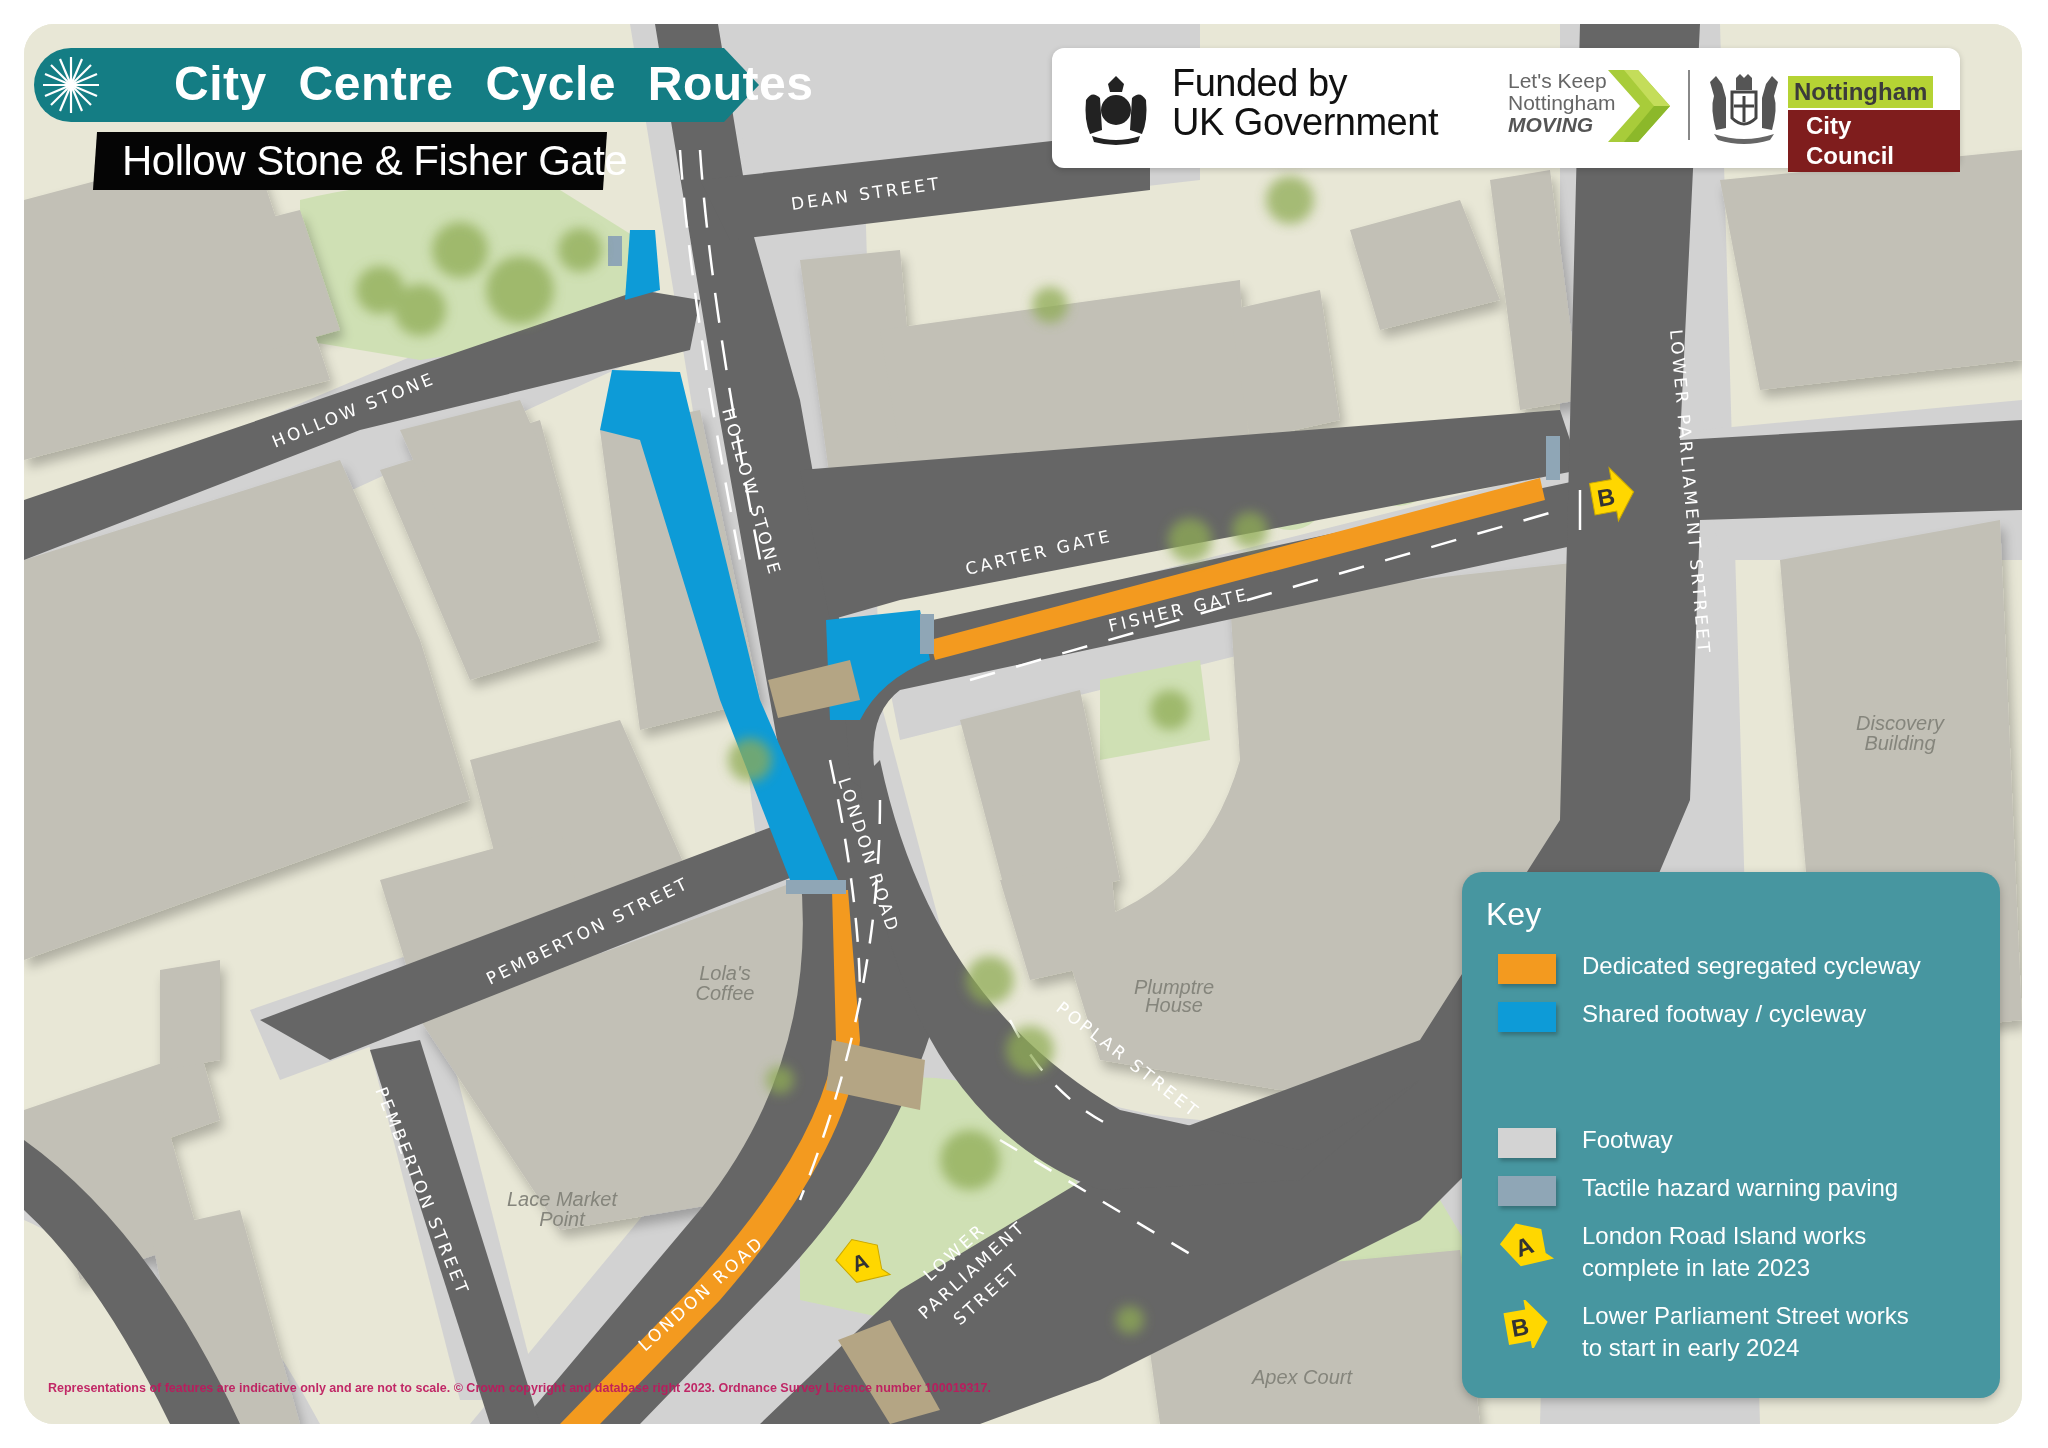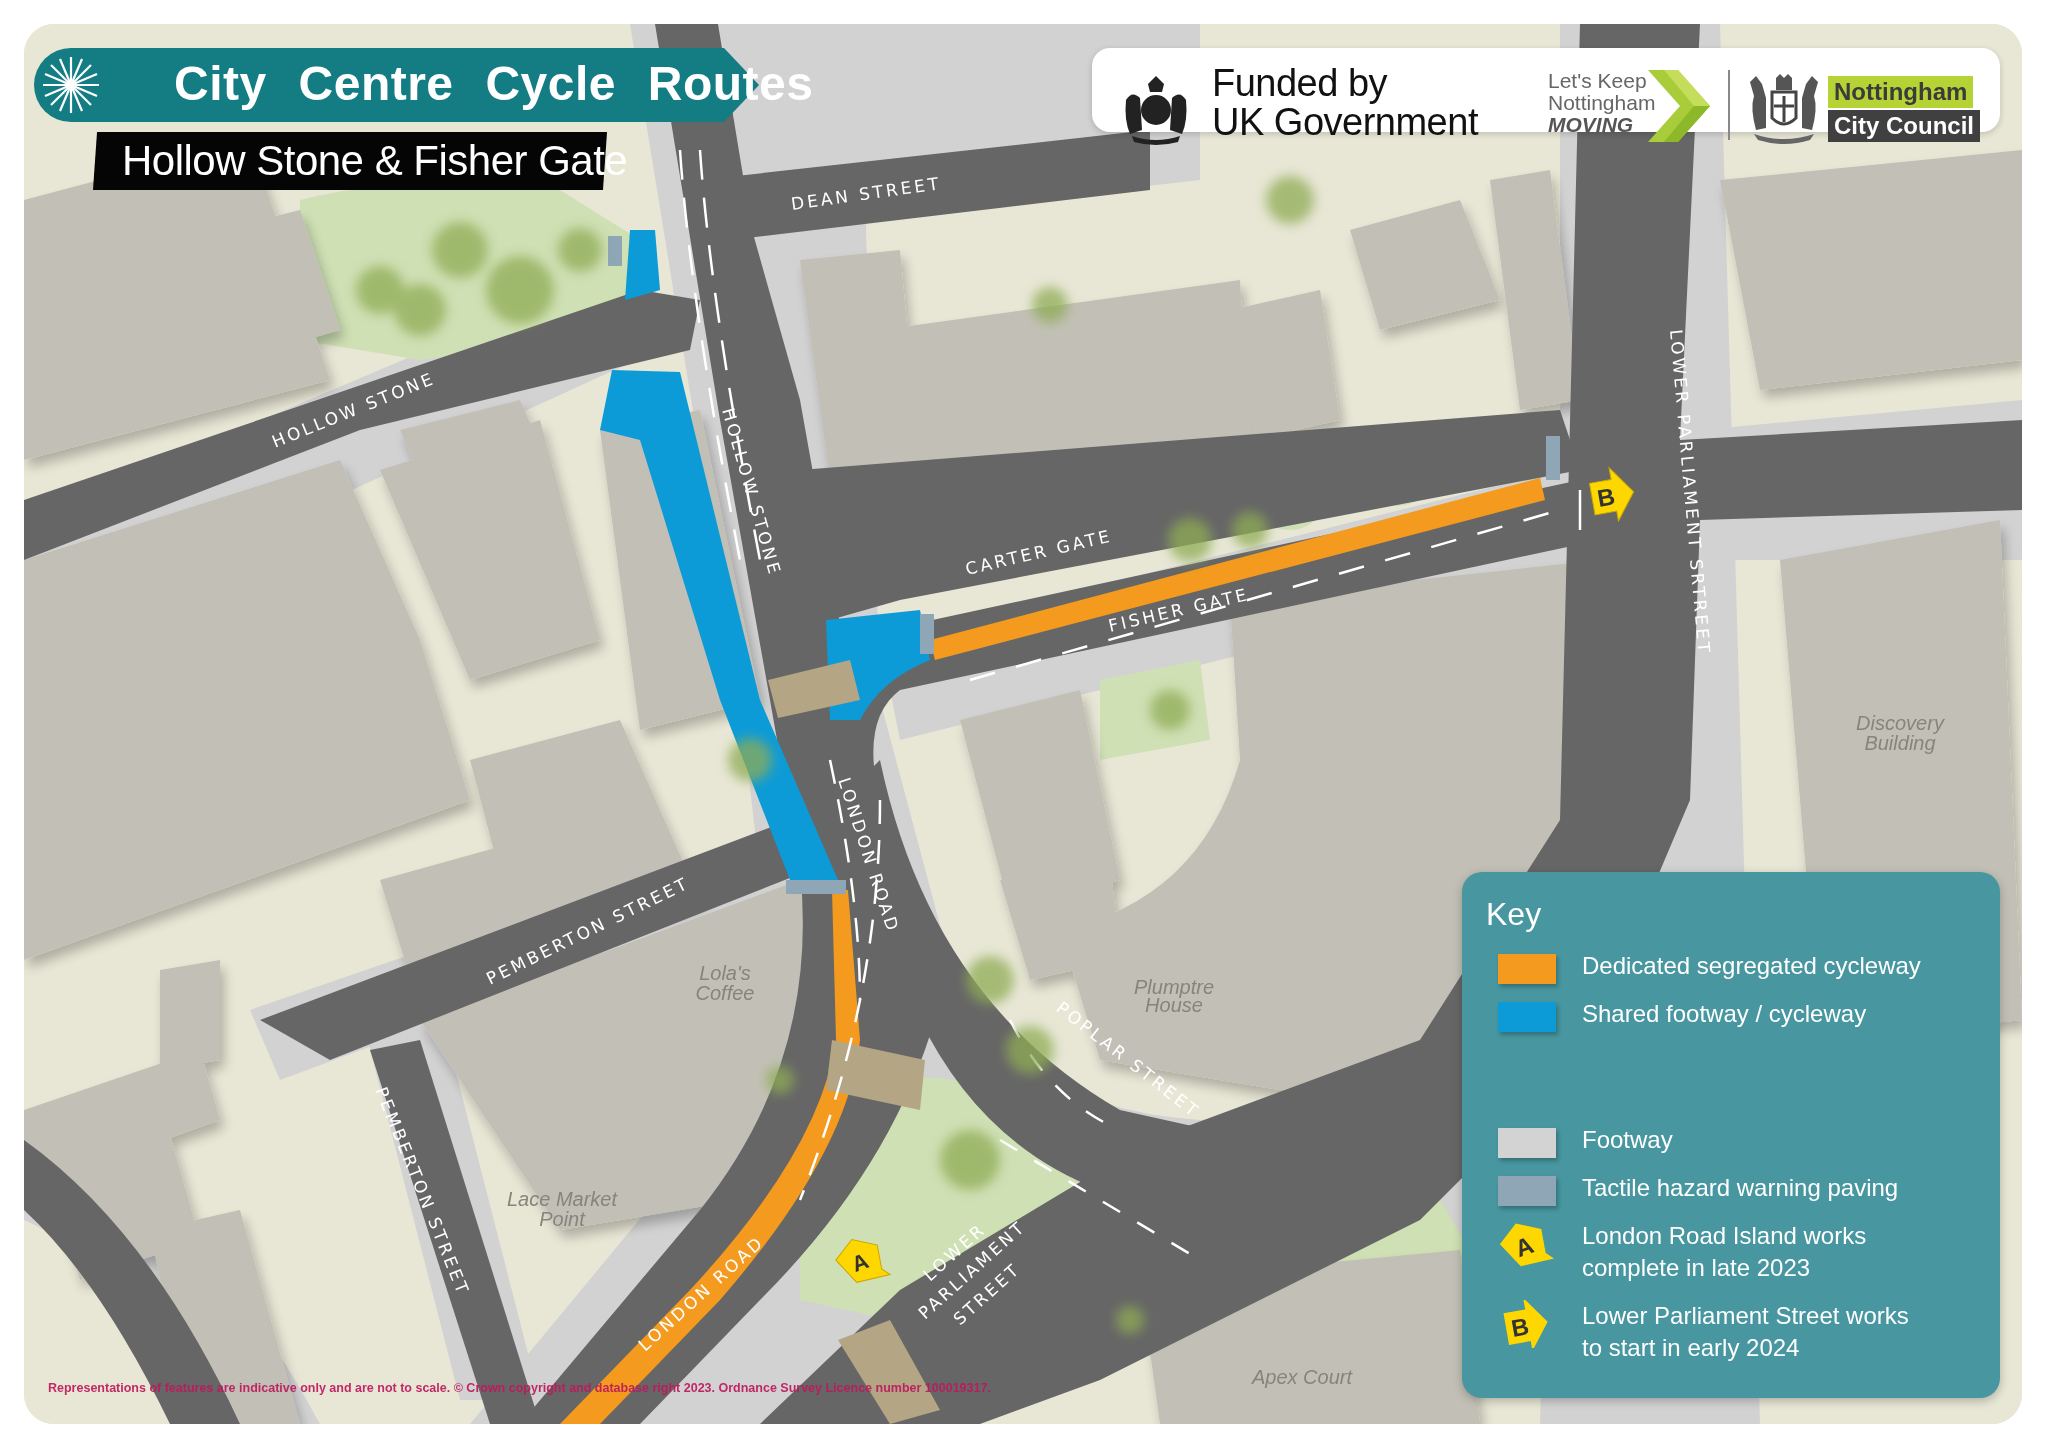--- a/index.html
+++ b/index.html
@@ -15,34 +15,34 @@
   .title-banner { position:absolute; left:34px; top:48px; width:725px; height:56px; }
   .title-banner svg { position:absolute; left:0; top:0; }
   .title-text { position:absolute; left:140px; top:8px; font-size:48px; font-weight:bold; color:#fff;
                 word-spacing:18px; letter-spacing:0.5px; white-space:nowrap; line-height:56px; }
   .subtitle-box { position:absolute; left:95px; top:132px; width:510px; height:58px; background:#050505;
                   transform:skewX(-4deg); }
   .subtitle-text { position:absolute; left:122px; top:134px; font-size:42px; color:#fff; white-space:nowrap;
                    letter-spacing:-0.5px; line-height:54px; }
 
   
-  .funding { position:absolute; left:1092px; top:48px; width:908px; height:84px; background:#fff;
-             border-radius:18px; box-shadow:0 2px 6px rgba(0,0,0,0.18); }
+  .funding { position:absolute; left:1052px; top:48px; width:908px; height:120px; background:#fff;
+             border-radius:12px; box-shadow:0 2px 6px rgba(0,0,0,0.18); }
   .crest { position:absolute; left:26px; top:22px; width:76px; height:76px; }
   .funded-text { position:absolute; left:120px; top:16px; font-size:38px; line-height:39px; color:#111;
                  letter-spacing:-0.5px; }
   .lkn { position:absolute; left:456px; top:22px; font-size:21px; line-height:22px; color:#666; }
   .lkn .moving { font-weight:bold; color:#555;font-style:italic; }
   .lkn-chevron { position:absolute; left:552px; top:22px; width:70px; height:72px; }
   .divider { position:absolute; left:636px; top:22px; width:2px; height:70px; background:#888; }
   .ncc-crest { position:absolute; left:652px; top:20px; width:80px; height:80px; }
   .ncc-top { position:absolute; left:736px; top:28px; background:#b5d334; color:#3b3b3b; font-size:24px;
              font-weight:bold; padding:1px 6px; line-height:30px; }
-  .ncc-bot { position:absolute; left:736px; top:62px; background:#404040; color:#fff; font-size:24px;
-             font-weight:bold; padding:1px 6px; line-height:30px; }
+  .ncc-bot { position:absolute; left:736px; top:62px; background:#7f1d1d; color:#fff; font-size:24px;
+             font-weight:bold; padding:1px 18px; line-height:30px; }
 
   
   .key { position:absolute; left:1462px; top:872px; width:538px; height:526px; background:#4796a0;
          border-radius:20px; box-shadow:0 3px 10px rgba(0,0,0,0.25); }
   .key-title { position:absolute; left:24px; top:24px; font-size:32px; font-weight:normal; color:#fff; }
   .key-item { position:absolute; left:36px; display:flex; align-items:flex-start; }
   .swatch { width:58px; height:30px; margin-right:26px; box-shadow:2px 3px 4px rgba(0,0,0,0.25); flex:none; margin-top:4px; }
   .key-label { color:#fff; font-size:24px; line-height:32px; white-space:pre-line; }
   .marker { width:58px; height:48px; margin-right:26px; flex:none; }
 

